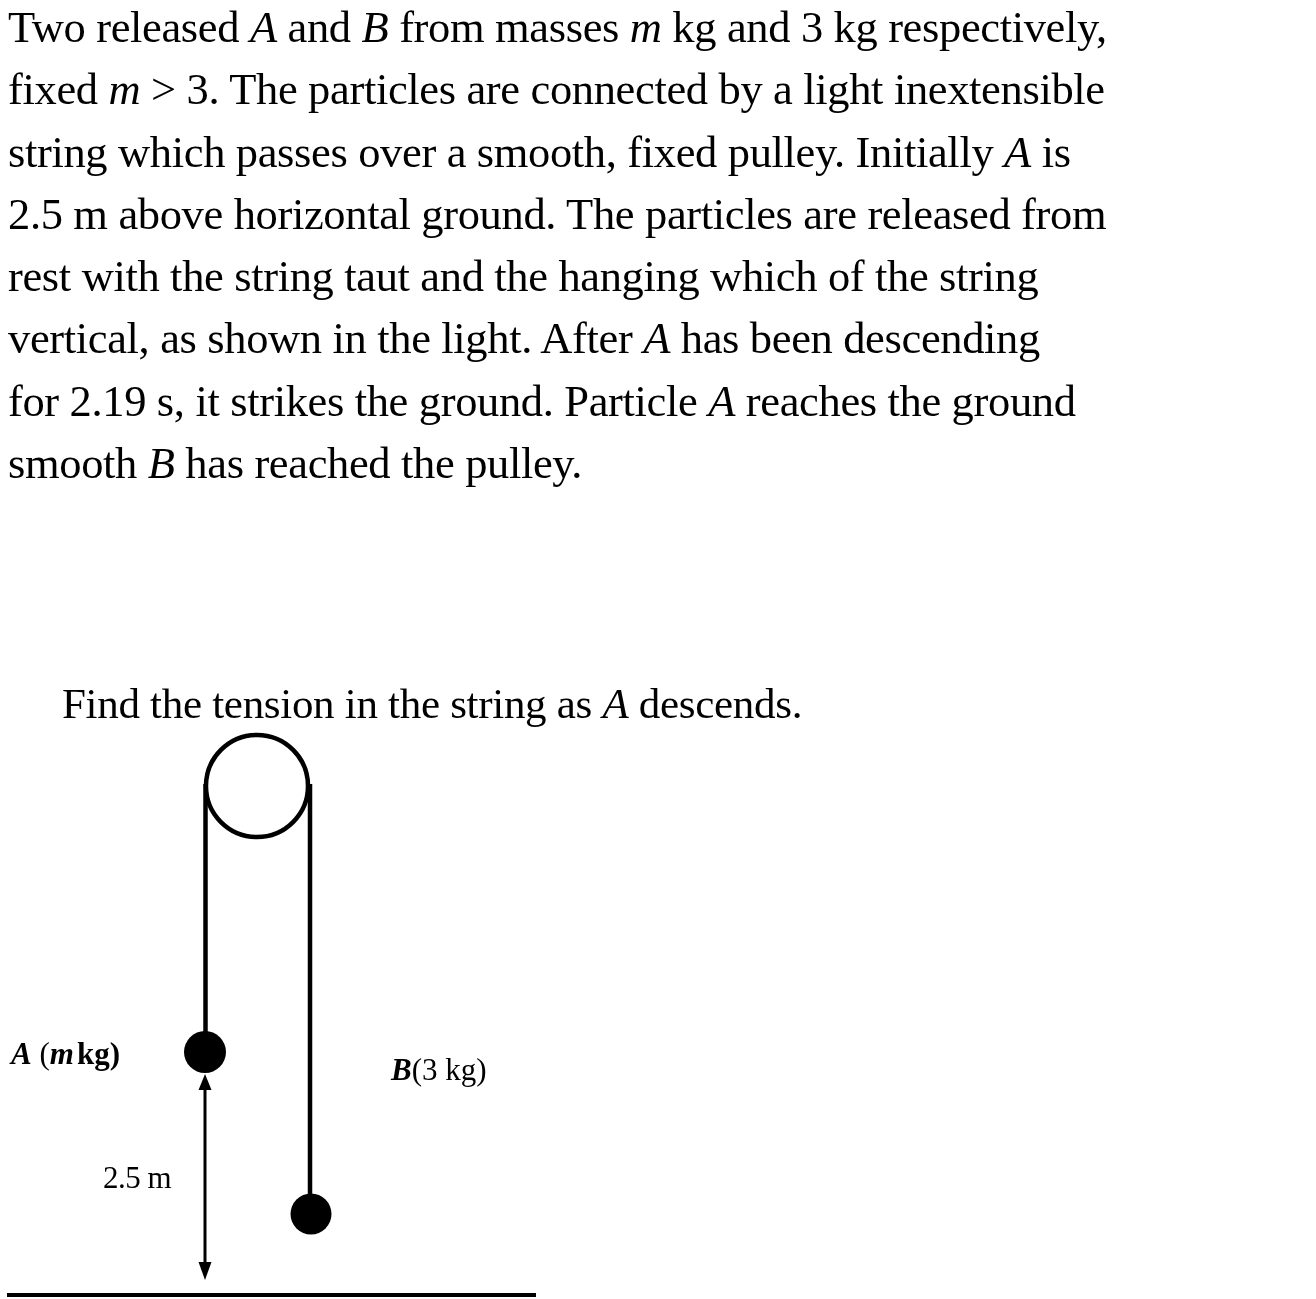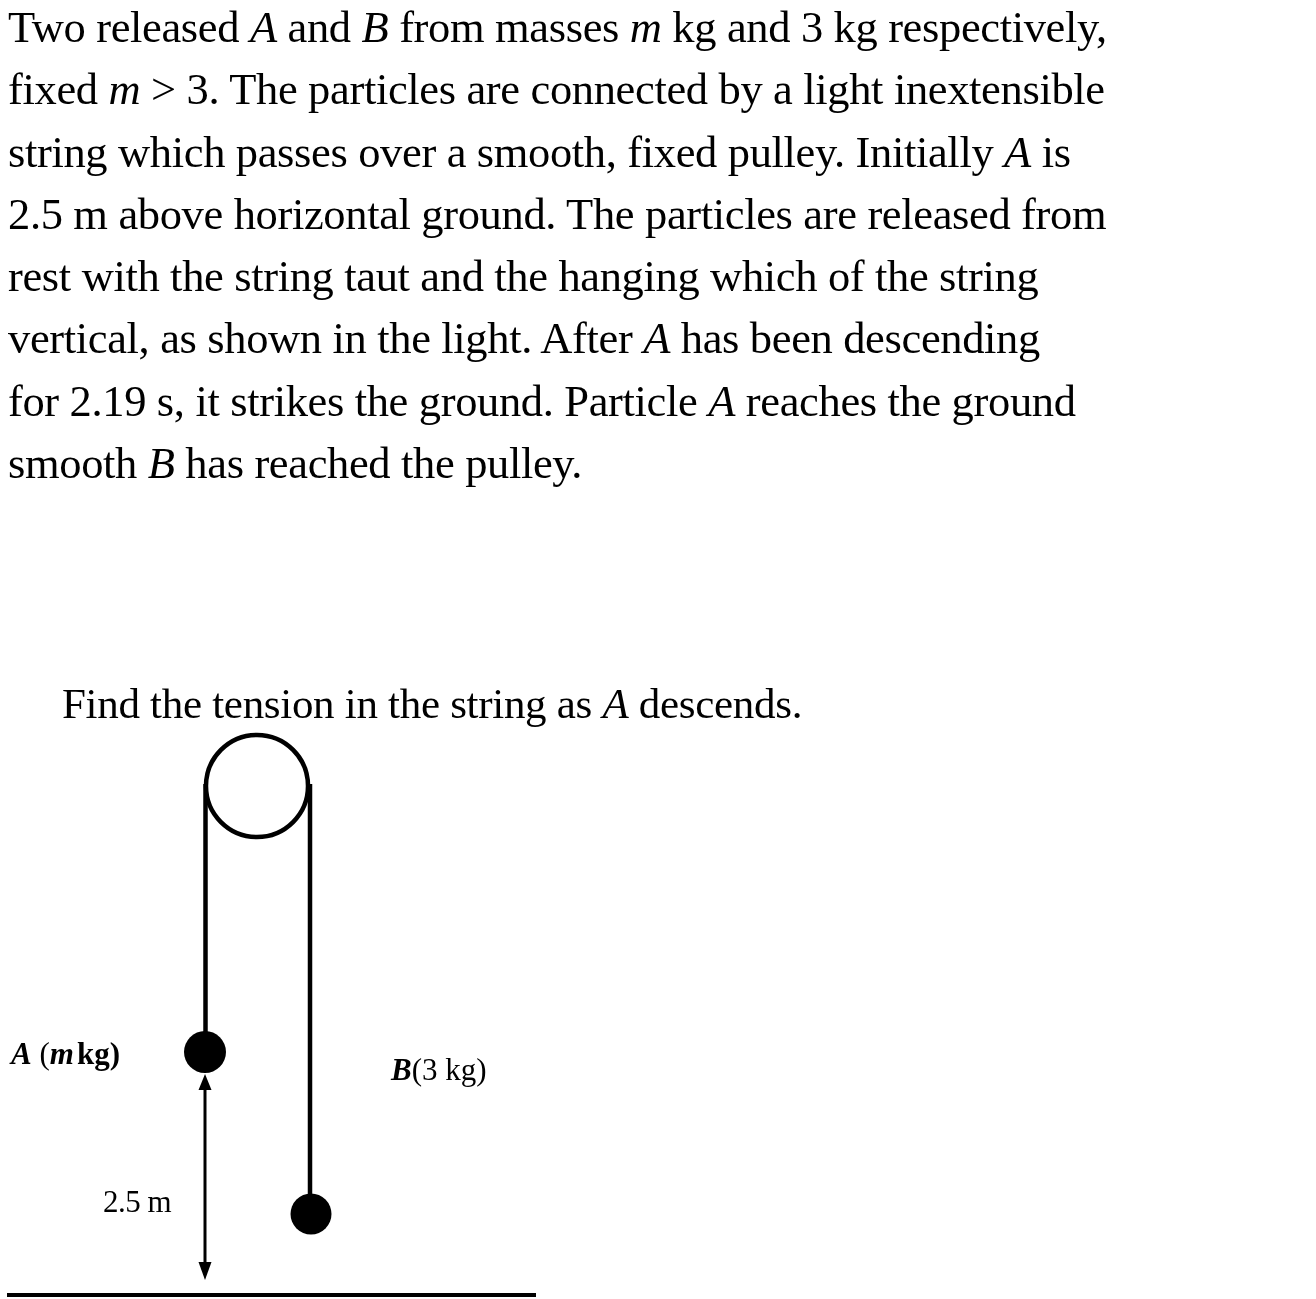--- a/index.html
+++ b/index.html
@@ -58,14 +58,14 @@
   </svg>
 
   <div class="fig-label" style="left:11px; top:306px;">
     <i>A</i><span style="font-weight:normal"> (</span><i>m</i><span style="margin-left:3px">kg)</span>
   </div>
 
   <div class="fig-label" style="left:343px; top:322px;margin-left:48px;">
     <i>B</i><span style="font-weight:normal">(3 kg)</span>
   </div>
 
-  <div class="fig-label" style="left:103px; top:430px; font-weight:normal; letter-spacing:-0.5px;margin-top:24px;">2.5 m</div>
+  <div class="fig-label" style="left:103px; top:430px; font-weight:normal; letter-spacing:-0.5px;">2.5 m</div>
 </div>
 
 </body></html>

